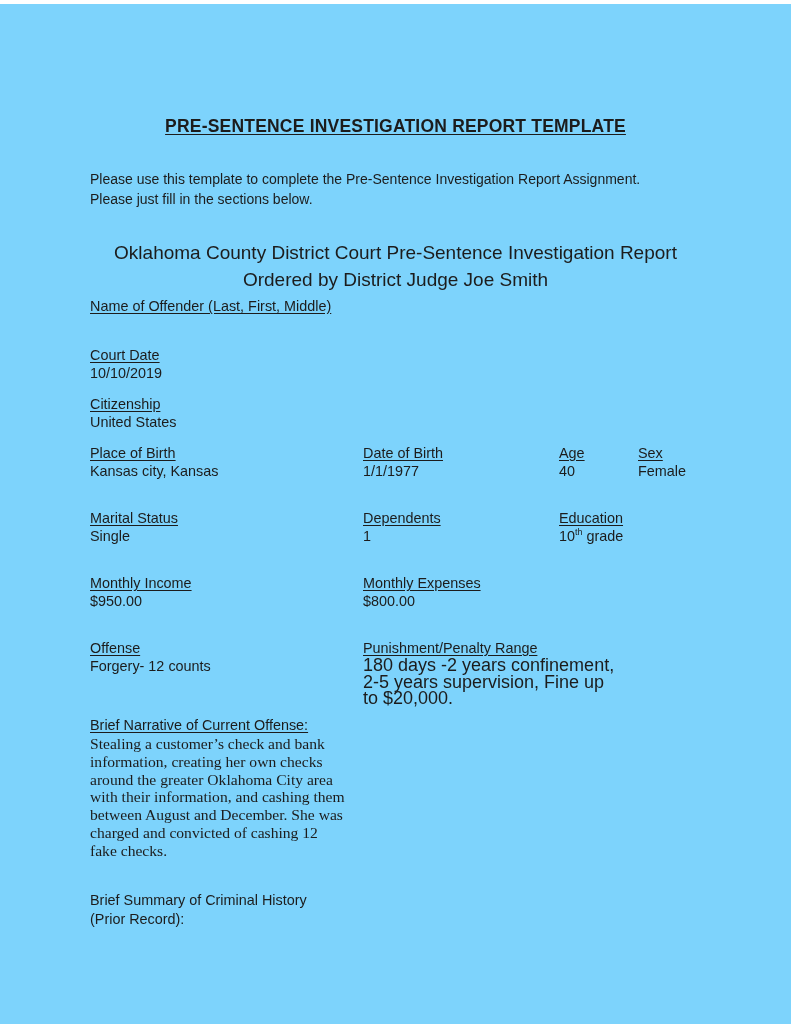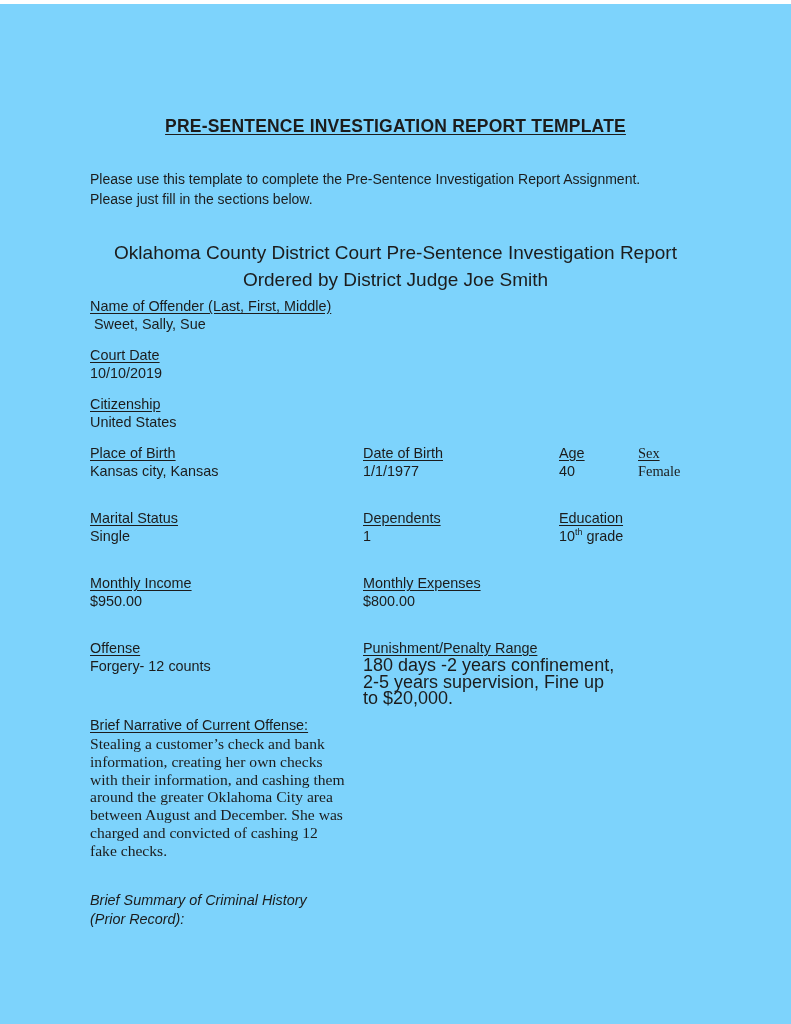--- a/index.html
+++ b/index.html
@@ -107,21 +107,20 @@
     line-height: 17.8px;
   }
   .narrative-body div { white-space: pre; }
 
   
   .closing-head {
     position: absolute;
     left: 90px; top: 887px;
     font-size: 14.4px;
     line-height: 19px;
-    font-style: italic;
   }
   .closing-head div { white-space: pre; }
 </style>
 </head>
 <body>
 
 <div class="page">
 
   <div class="doc-title">
     <span>PRE-SENTENCE INVESTIGATION REPORT TEMPLATE</span>
@@ -130,21 +129,20 @@
   <div class="intro">
     <div>Please use this template to complete the Pre-Sentence Investigation Report Assignment.</div>
     <div>Please just fill in the sections below.</div>
   </div>
 
   <div class="center-line l1">Oklahoma County District Court Pre-Sentence Investigation Report</div>
   <div class="center-line l2">Ordered by District Judge Joe Smith</div>
 
   <div class="field" style="left:90px; top:294px;">
     <div><span class="lbl">Name of Offender (Last, First, Middle)</span></div>
-    <div class="val"> Sweet, Sally, Sue</div>
   </div>
 
   <div class="field" style="left:90px; top:343px;">
     <div><span class="lbl">Court Date</span></div>
     <div class="val">10/10/2019</div>
   </div>
 
   <div class="field" style="left:90px; top:392px;">
     <div><span class="lbl">Citizenship</span></div>
     <div class="val">United States</div>
@@ -155,21 +153,21 @@
     <div class="val">Kansas city, Kansas</div>
   </div>
   <div class="field" style="left:363px; top:441px;">
     <div><span class="lbl">Date of Birth</span></div>
     <div class="val">1/1/1977</div>
   </div>
   <div class="field" style="left:559px; top:441px;">
     <div><span class="lbl">Age</span></div>
     <div class="val">40</div>
   </div>
-  <div class="field" style="left:638px; top:441px;font-family:Liberation Serif, serif;">
+  <div class="field" style="left:638px; top:441px;">
     <div><span class="lbl">Sex</span></div>
     <div class="val">Female</div>
   </div>
 
   <div class="field" style="left:90px; top:506px;">
     <div><span class="lbl">Marital Status</span></div>
     <div class="val">Single</div>
   </div>
   <div class="field" style="left:363px; top:506px;">
     <div><span class="lbl">Dependents</span></div>
@@ -199,22 +197,22 @@
     <div class="val small">2-5 years supervision, Fine up</div>
     <div class="val small">to $20,000.</div>
   </div>
 
   <div class="narrative-head">
     <span>Brief Narrative of Current Offense:</span>
   </div>
   <div class="narrative-body">
     <div>Stealing a customer’s check and bank</div>
     <div>information, creating her own checks</div>
+    <div>around the greater Oklahoma City area</div>
     <div>with their information, and cashing them</div>
-    <div>around the greater Oklahoma City area</div>
     <div>between August and December. She was</div>
     <div>charged and convicted of cashing 12</div>
     <div>fake checks.</div>
   </div>
 
   <div class="closing-head">
     <div>Brief Summary of Criminal History</div>
     <div>(Prior Record):</div>
   </div>
 

